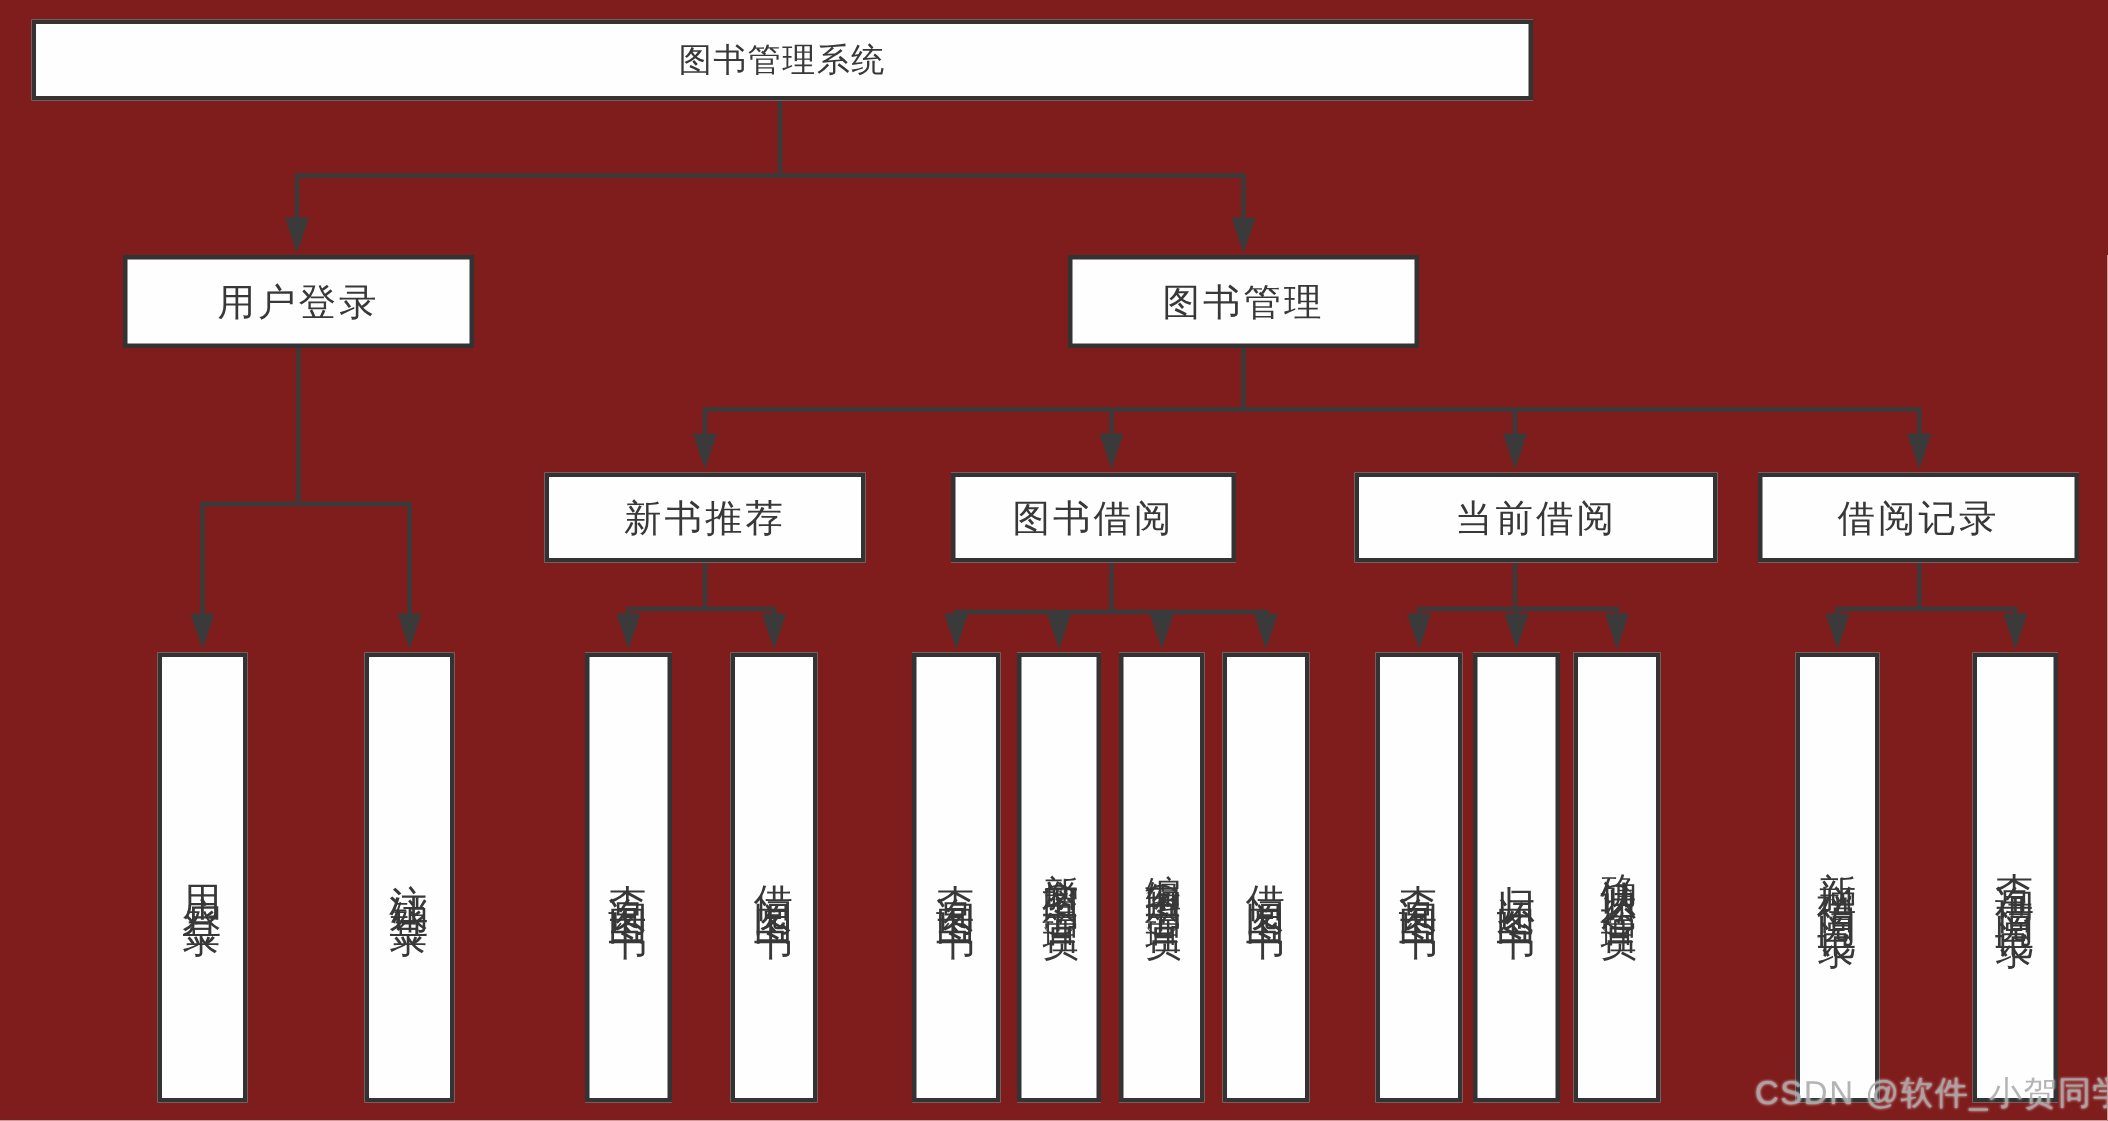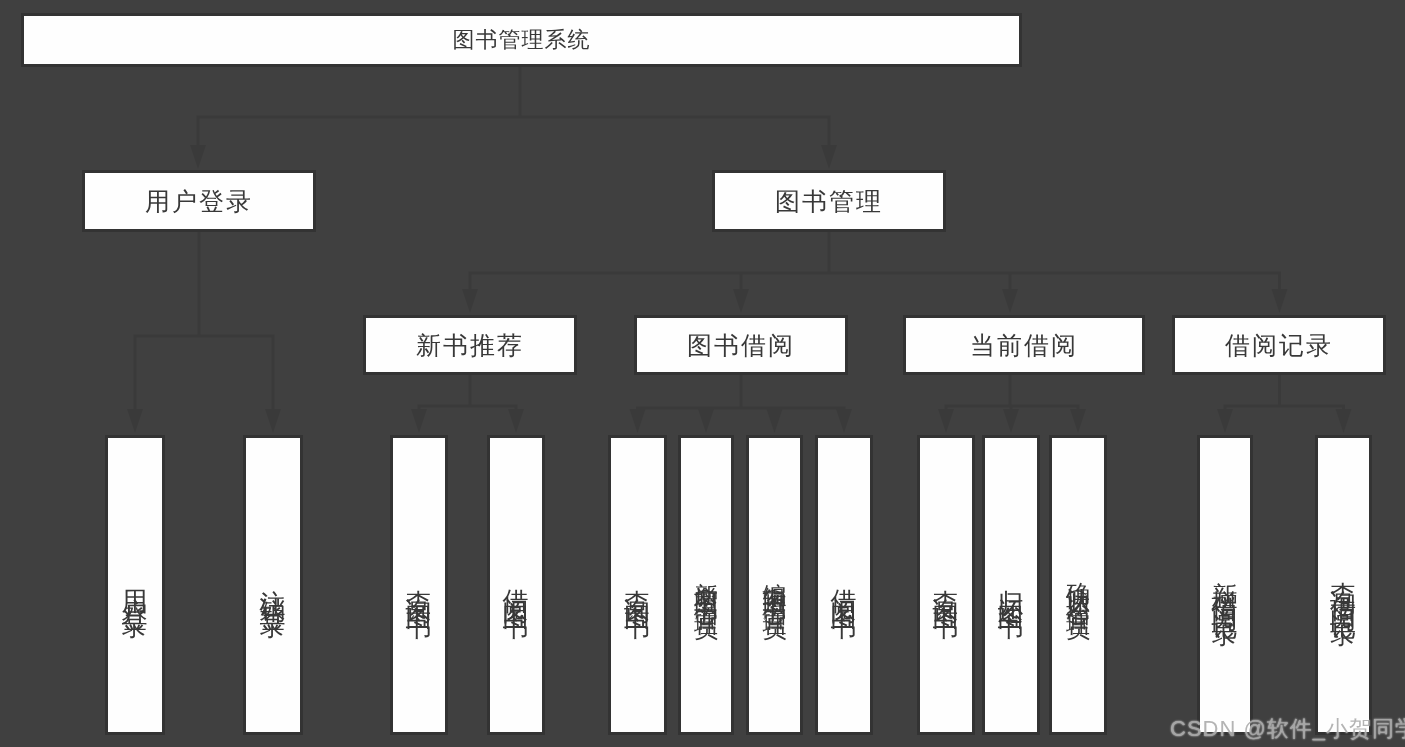--- a/index.html
+++ b/index.html
@@ -5,21 +5,21 @@
   html, body {
     margin: 0;
     padding: 0;
     background: #ffffff;
     font-family: "Liberation Sans", "DejaVu Sans", sans-serif;
   }
   .canvas {
     position: relative;
     width: 1405px;
     height: 747px;
-    background: #404040;
+    background: #7f1d1d;
     overflow: hidden;
   }
   .connectors {
     position: absolute;
     left: 0;
     top: 0;
     width: 1405px;
     height: 747px;
     z-index: 1;
   }
@@ -117,21 +117,21 @@
   <div class="box h" style="left:82px; top:170px; width:234px; height:62px;">
     <span>用户登录</span>
   </div>
   <div class="box h" style="left:712px; top:170px; width:234px; height:62px;">
     <span>图书管理</span>
   </div>
 
   <div class="box h" style="left:363px; top:315px; width:214px; height:60px;">
     <span>新书推荐</span>
   </div>
-  <div class="box h" style="left:634px; top:315px; width:214px; height:60px;align-items:center;">
+  <div class="box h" style="left:634px; top:315px; width:190px; height:60px;align-items:center;">
     <span>图书借阅</span>
   </div>
   <div class="box h" style="left:903px; top:315px; width:242px; height:60px;">
     <span>当前借阅</span>
   </div>
   <div class="box h" style="left:1172px; top:315px; width:214px; height:60px;">
     <span>借阅记录</span>
   </div>
 
   <div class="box v" style="left:105px; top:435px; width:60px; height:300px;">

